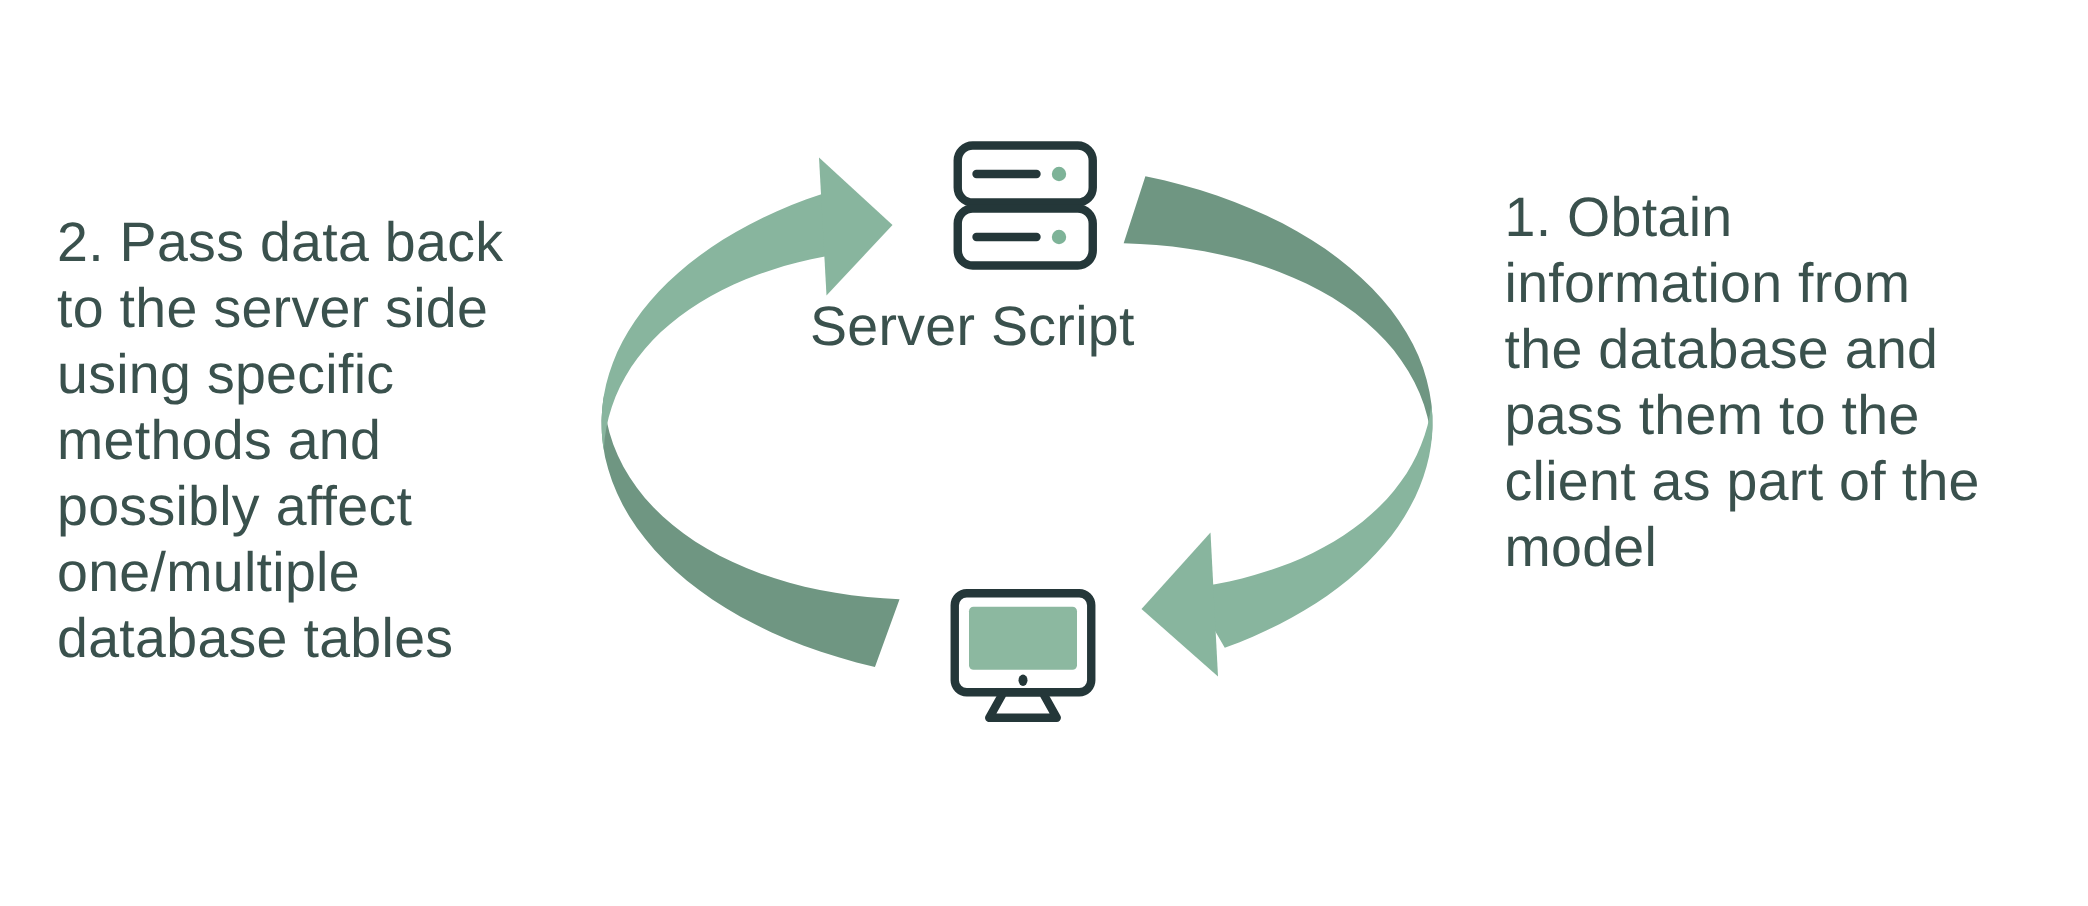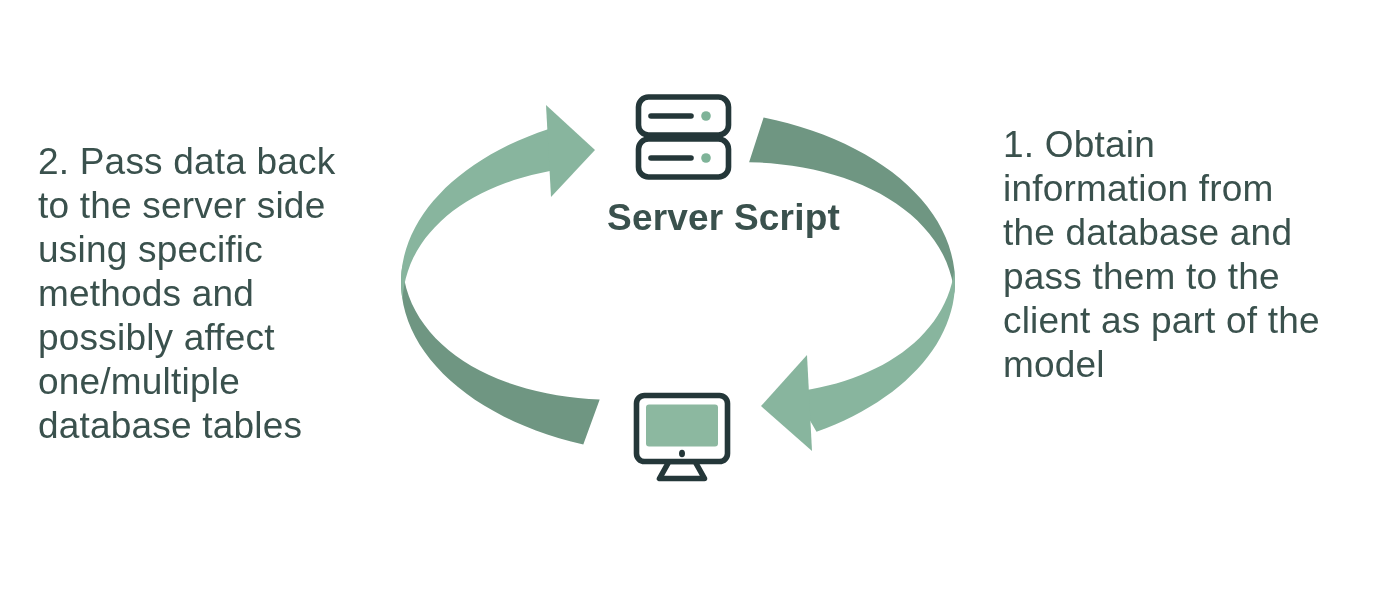--- a/index.html
+++ b/index.html
@@ -20,24 +20,23 @@
     line-height:44px;
     white-space:pre-line;
     letter-spacing:0.2px;
   }
   .note-left{left:38px;top:140px;width:345px;}
   .note-right{left:1003px;top:123px;width:400px;}
   .node-label{
     position:absolute;
     font-size:37px;
     line-height:44px;
-    text-align:right;
+    text-align:left;
     letter-spacing:0.2px;
     width:300px;
-    font-weight:bold;
   }
   .server-label{left:540px;top:196px;}
   .client-label{left:536px;top:511px;}
   .icon-svg{position:absolute;}
   .server-icon-svg{left:635px;top:94px;width:97px;height:90px;}
   .client-icon-svg{left:633px;top:392px;width:98px;height:92px;}
   .icon-outline{fill:#ffffff;stroke:var(--icon-stroke,#243739);stroke-width:5.6;}
   .icon-line{stroke:var(--icon-stroke,#243739);stroke-width:5.6;stroke-linecap:round;}
   .icon-dot{fill:var(--icon-accent-green,#7eb398);}
   .icon-screen{fill:var(--screen-green,#8cb8a0);}

